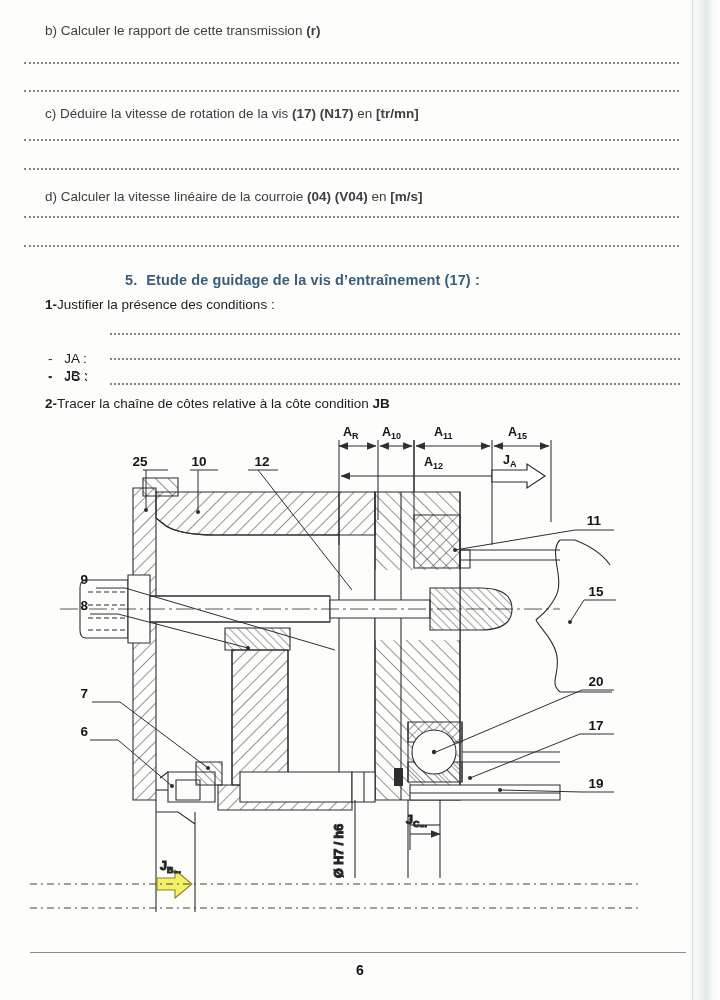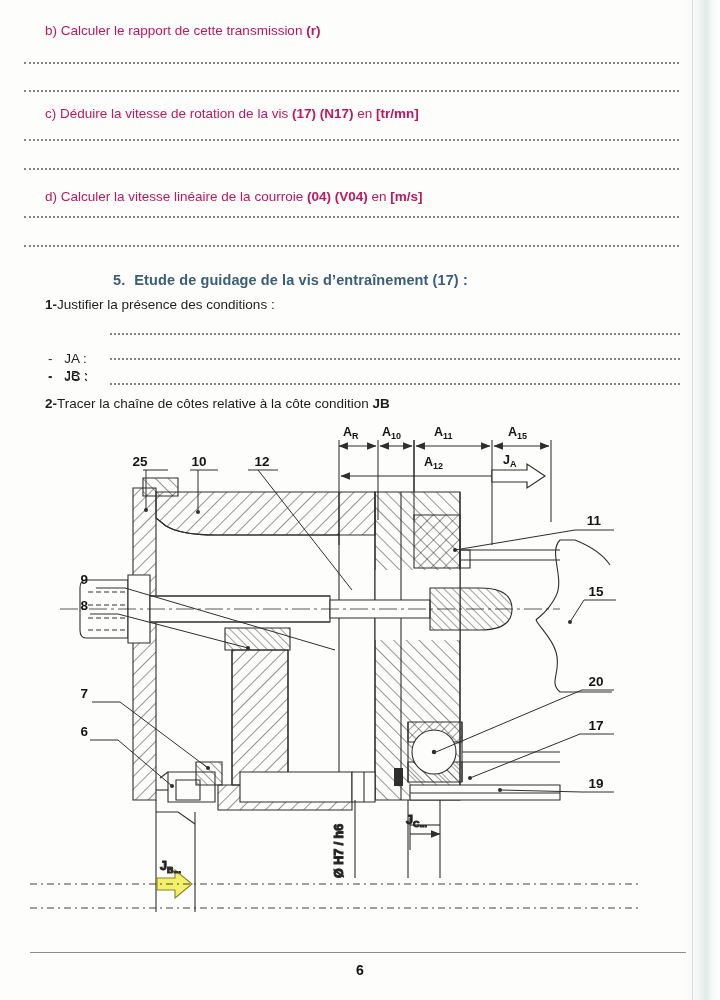--- a/index.html
+++ b/index.html
@@ -42,40 +42,41 @@
     background: rgba(178,200,198,0.5);
     pointer-events: none;
   }
 
   
   .q {
     position: absolute;
     font-size: 13.5px;
     line-height: 1.2;
     white-space: nowrap;
-    color: #be185d;
+    color: #404040;
   }
   .q .lab { display: inline-block; }
   .q b { font-weight: bold; }
 
   .dots {
     position: absolute;
     height: 2px;
     border-bottom: 2px dotted #6f6f6f;
     opacity: .85;
   }
 
   
   .sec-head {
     position: absolute;
     font-size: 14.5px;
     font-weight: bold;
     color: #3b5d78;
     white-space: nowrap;
     letter-spacing: .1px;
+    margin-left: 12px;
   }
   .sec-num { margin-right: 9px; }
 
   .para {
     position: absolute;
     font-size: 13.5px;
     white-space: nowrap;
     color: #1d1d1d;
     text-align: center;
   }

